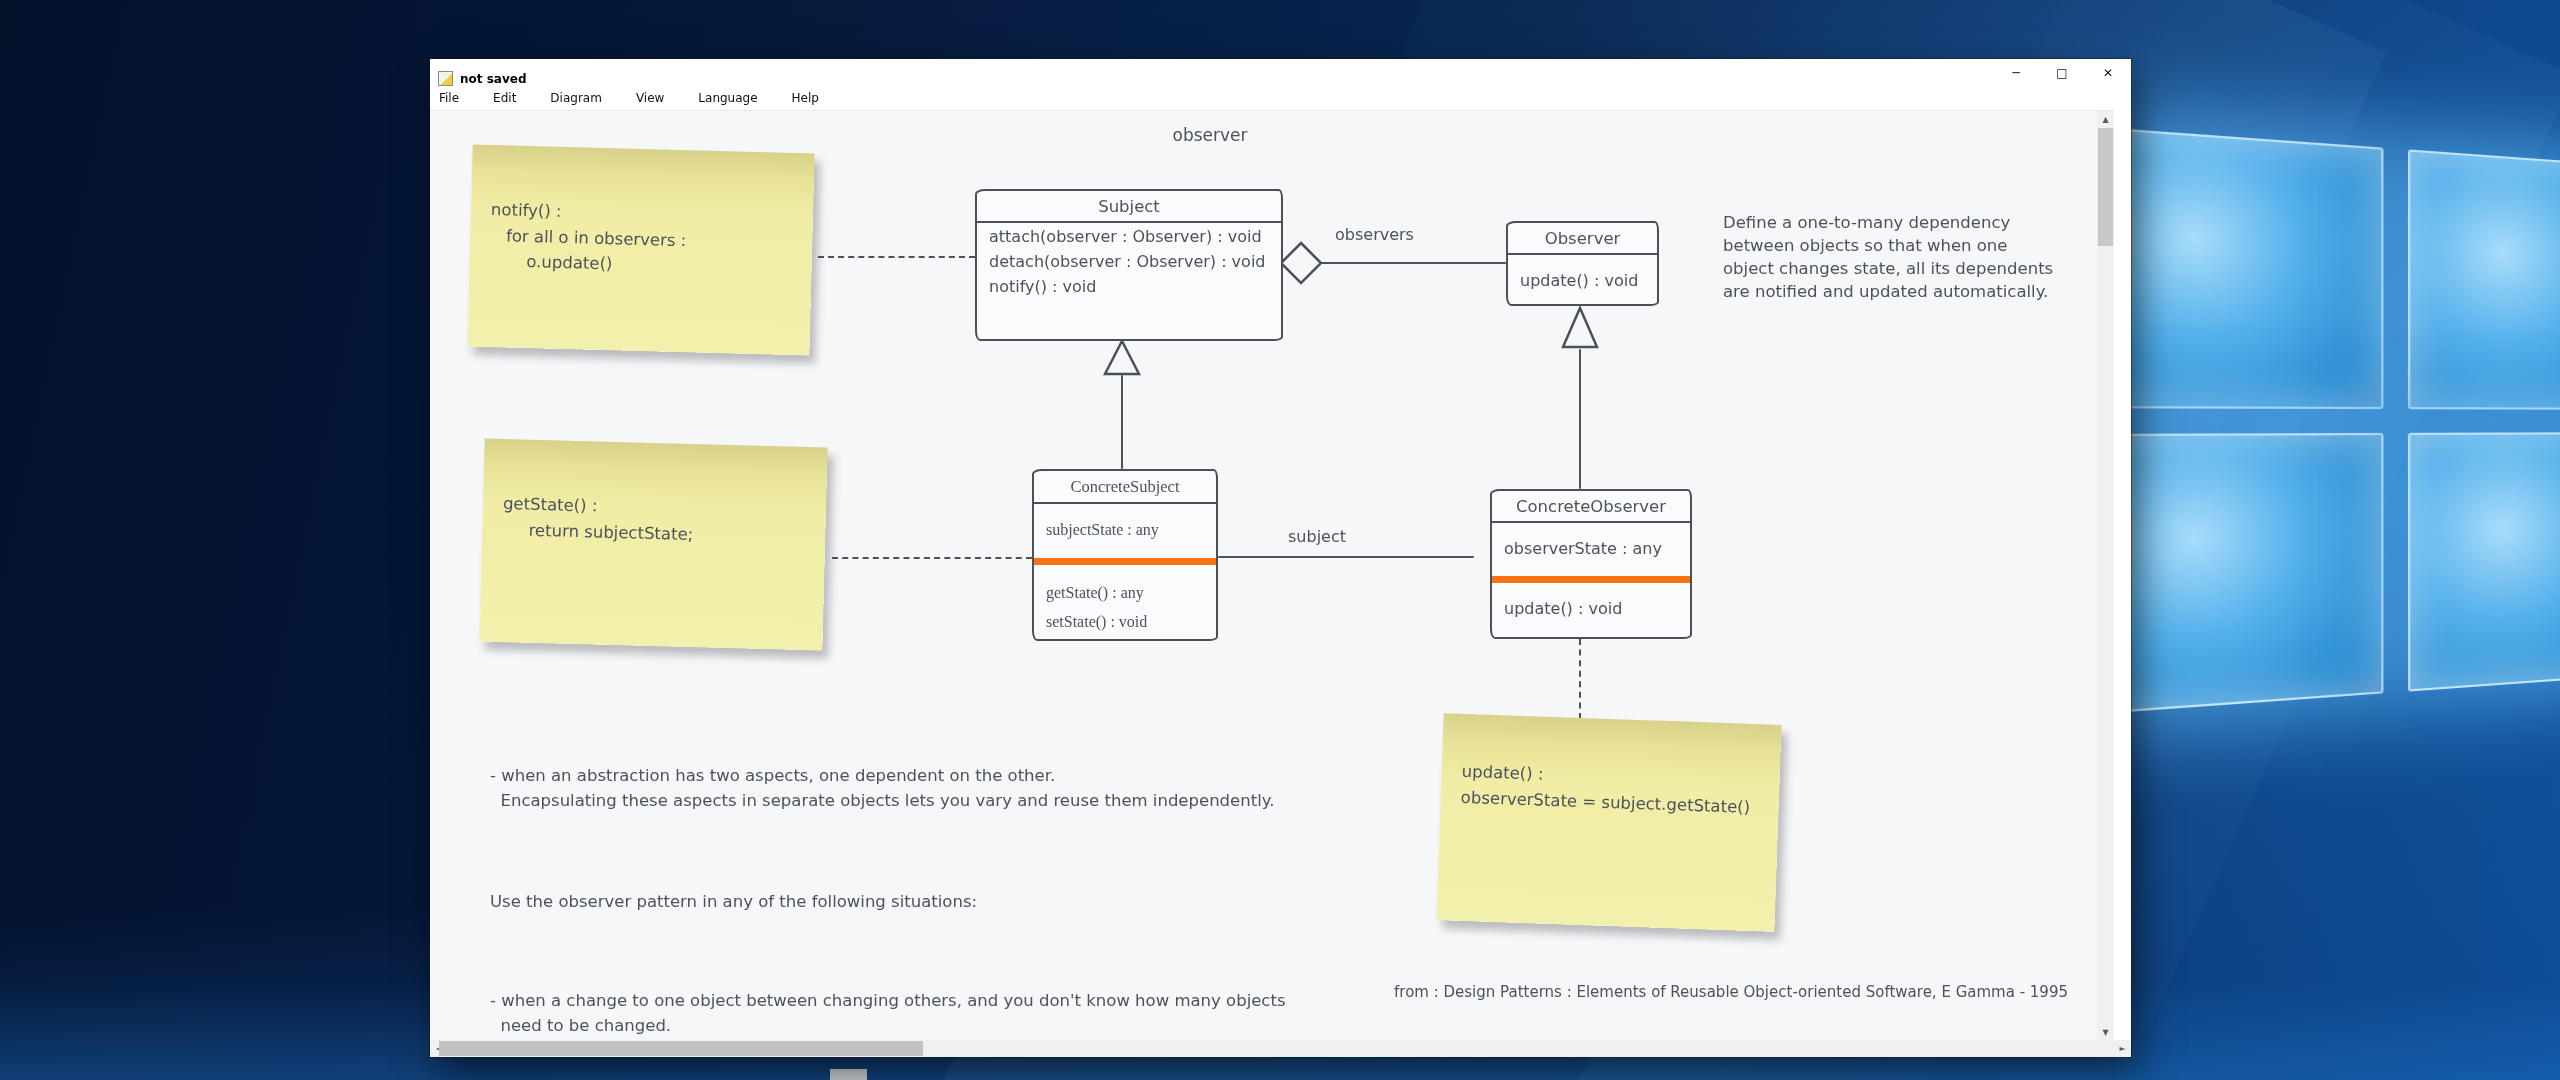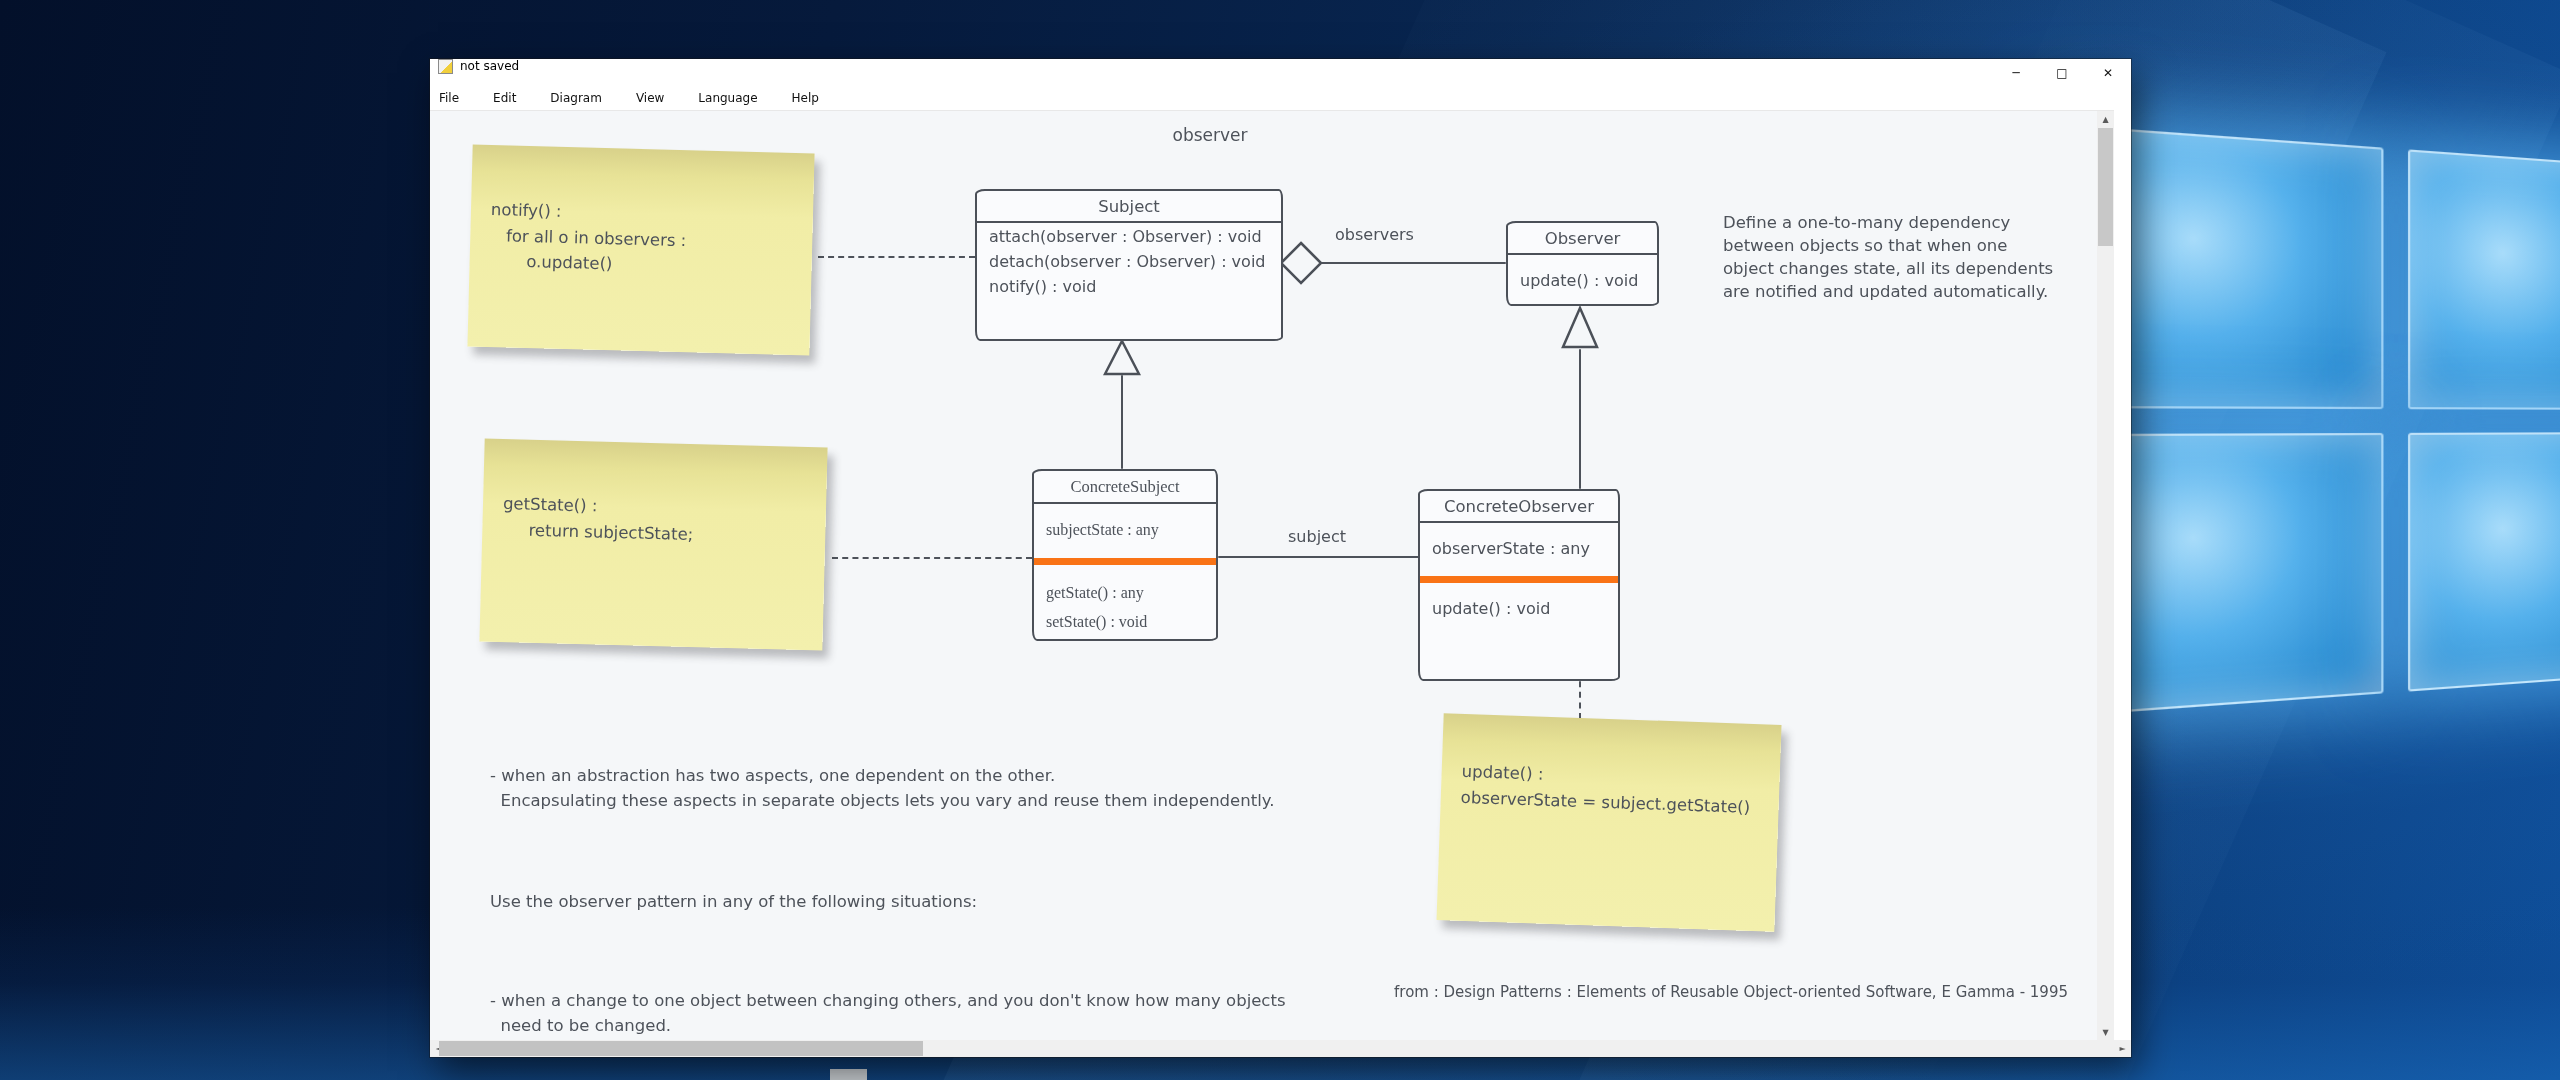--- a/index.html
+++ b/index.html
@@ -29,21 +29,21 @@
     border-radius:3px;
   }
   .taskbar-peek { position:absolute; left:830px; top:1069px; width:37px; height:11px; background:#cdd2d6; }
 
   
   .app-window {
     position:absolute; left:430px; top:59px; width:1701px; height:998px;
     background:#fff; box-shadow:0 0 0 1px rgba(20,20,20,0.45), 8px 14px 34px rgba(0,0,0,0.55);
     display:flex; flex-direction:column;
   }
-  .titlebar { height:27px; background:#ffffff; display:flex; align-items:flex-start; padding:0 0 0 8px; flex:none; }
+  .titlebar { height:27px; background:#ffffff; display:flex; align-items:flex-end; padding:0 0 0 8px; flex:none;font-weight:bold; }
   .app-icon { width:15px; height:15px; margin-right:7px; border:1px solid #8a8a8a;
     background:linear-gradient(135deg, #f2f2f2 55%, #f1cf3c 55%); flex:none; }
   .titlebar .title { font-size:12px; color:#000; }
   .controls { margin-left:auto; display:flex; height:100%; }
   .ctrl { width:46px; height:100%; display:flex; align-items:center; justify-content:center; font-size:12px; color:#111; cursor:default; }
   .menubar { height:24px; background:#ffffff; display:flex; align-items:center; gap:16px; padding-left:0; flex:none; font-size:12px; color:#111; }
   .menu-item { padding:3px 9px; }
 
   .client { position:relative; flex:1; display:flex; }
   .canvas {
@@ -180,21 +180,21 @@
           <div class="uml-title">ConcreteSubject</div>
           <div class="uml-sec tall" style="height:54px;">
             <div>subjectState : any</div>
           </div>
           <div class="uml-sec tall" style="line-height:29px;">
             <div>getState() : any</div>
             <div>setState() : void</div>
           </div>
         </div>
 
-        <div class="uml-box" style="left:988px; top:378px; width:202px; height:192px;">
+        <div class="uml-box" style="left:1060px; top:378px; width:202px; height:150px;">
           <div class="uml-title">ConcreteObserver</div>
           <div class="uml-sec tall" style="height:53px;">
             <div>observerState : any</div>
           </div>
           <div class="uml-sec tall">
             <div>update() : void</div>
           </div>
         </div>
 
         <div class="note r15" style="left:40px; top:38px; width:342px; height:202px;">notify() :

